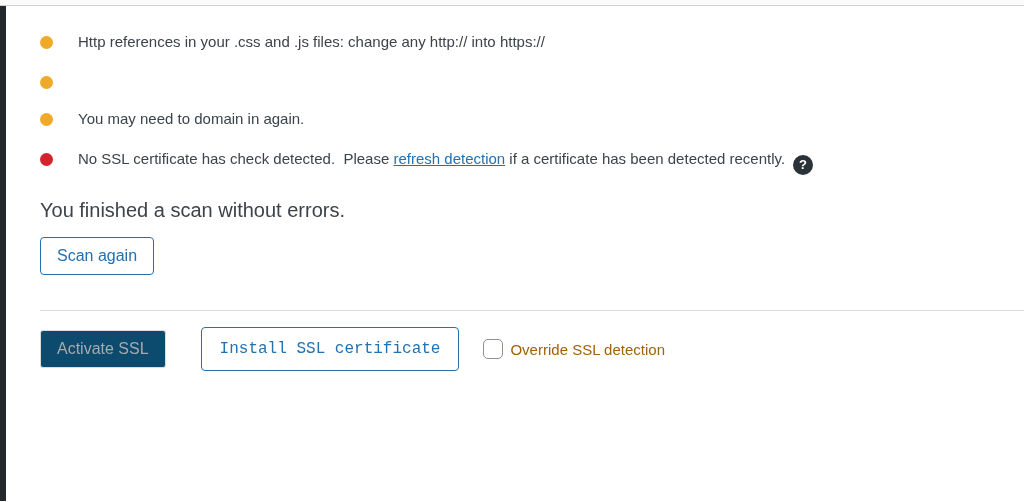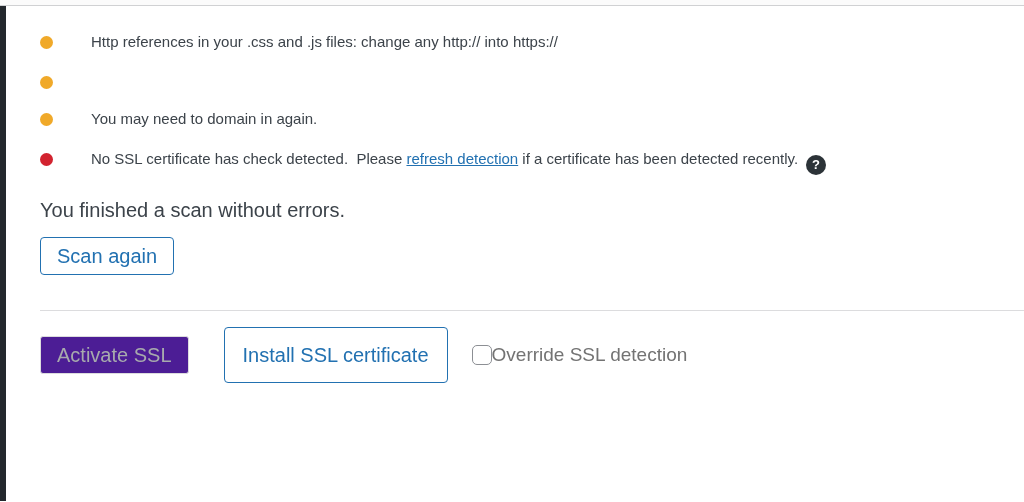--- a/index.html
+++ b/index.html
@@ -33,21 +33,20 @@
   }
   .main { padding: 26px 16px 0 34px; }
   .intro { font-size: 15px; line-height: 18px; margin-bottom: 24px; }
   .checklist { list-style: none; }
   .check-item {
     display: flex;
     align-items: flex-start;
     margin-bottom: 20px;
     font-size: 15px;
     line-height: 20px;
-    gap: 13px;
   }
   .dot {
     width: 13px; height: 13px;
     border-radius: 50%;
     flex: 0 0 13px;
     margin: 4px 25px 0 0;
     background: #ccc;
   }
   .item-text { white-space: pre-wrap; }
   .link { color: #2271b1; cursor: pointer; }
@@ -60,65 +59,65 @@
     background: #2c3338;
     color: #ffffff;
     font-size: 13px;
     font-weight: bold;
     margin-left: 8px;
     vertical-align: -5px;
     cursor: pointer;
   }
   .scan-status { font-size: 20px; line-height: 18px; margin-top: 26px; }
   .btn {
-    font-size: 20px;
+    font-size: 16px;
     line-height: 18px;
     border-radius: 4px;
     padding: 9px 16px;
     background: #ffffff;
     border: 1px solid #2271b1;
     color: #2271b1;
     cursor: pointer;
     font-family: inherit;
   }
   .scan-again { margin-top: 18px; }
   .footer-divider {
     border-top: 1px solid #dcdcde;
     margin: 35px 0 0 34px;
   }
   .footer-row {
     display: flex;
     align-items: center;
     padding: 16px 0 0 34px;
   }
   .btn-disabled {
-    background: #4c1d95;
+    background: #0c4a6e;
     border: 1px solid #dcdcde;
     color: #a7aaad;
     cursor: default;
     border-radius: 3px;
   }
-  .install { margin-left: 35px; padding: 18px 18px; }
+  .install { margin-left: 35px; padding: 12px 18px; font-family: Liberation Mono, monospace; }
   .override {
     display: inline-flex;
     align-items: center;
     margin-left: 24px;
     cursor: pointer;
   }
   .checkbox {
     display: inline-block;
     width: 20px; height: 20px;
     border: 1px solid #8c8f94;
     border-radius: 5px;
     background: #ffffff;
   }
   .override-label {
-    font-size: 19px;
-    color: #737373;
-    margin-left: 0;
+    font-size: 15px;
+    color: #a16207;
+    margin-left: 7px;
   }
 </style>
 </head>
 <body>
 
 <div class="top-strip"></div>
 
 <div class="panel">
 
 

